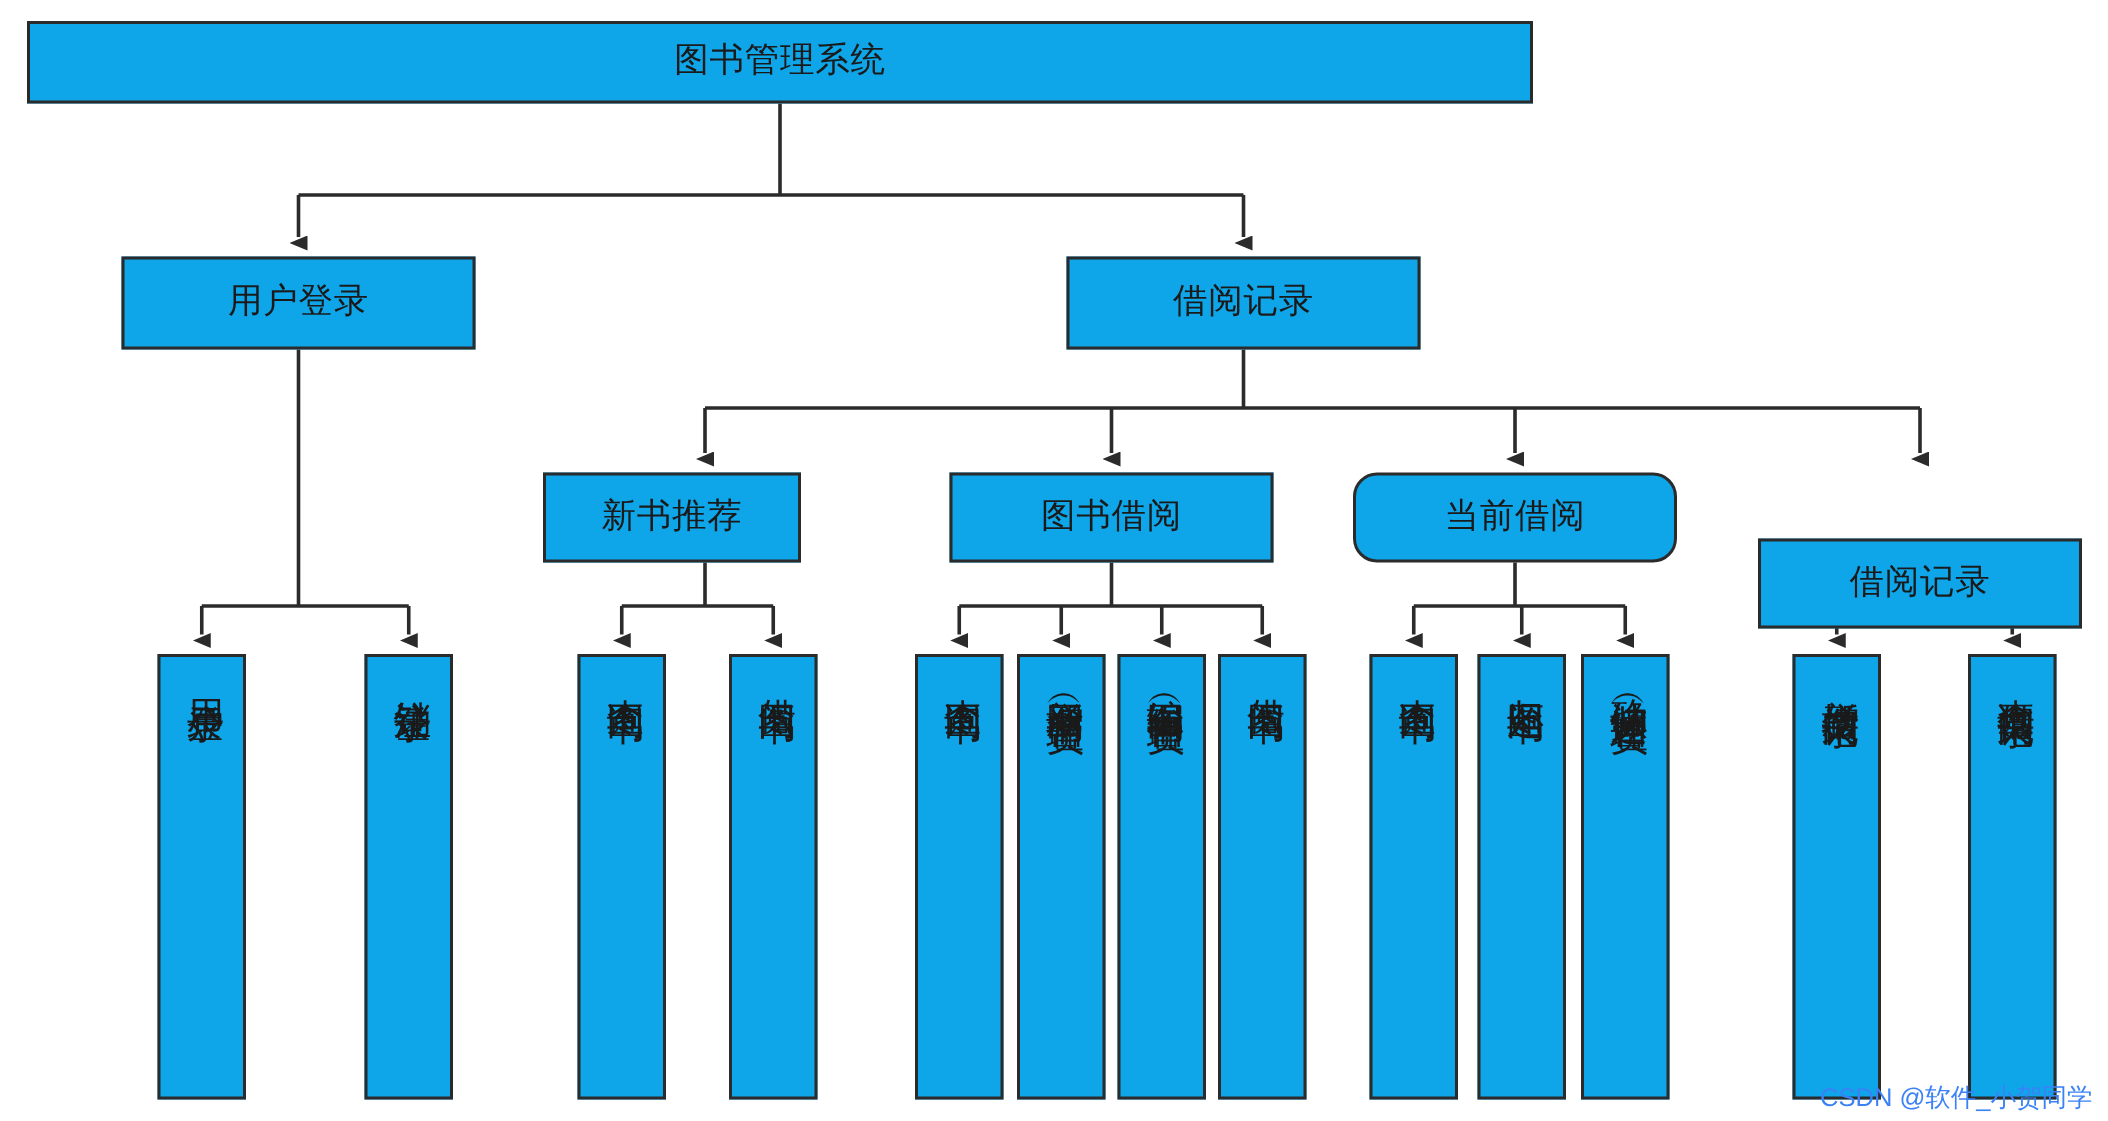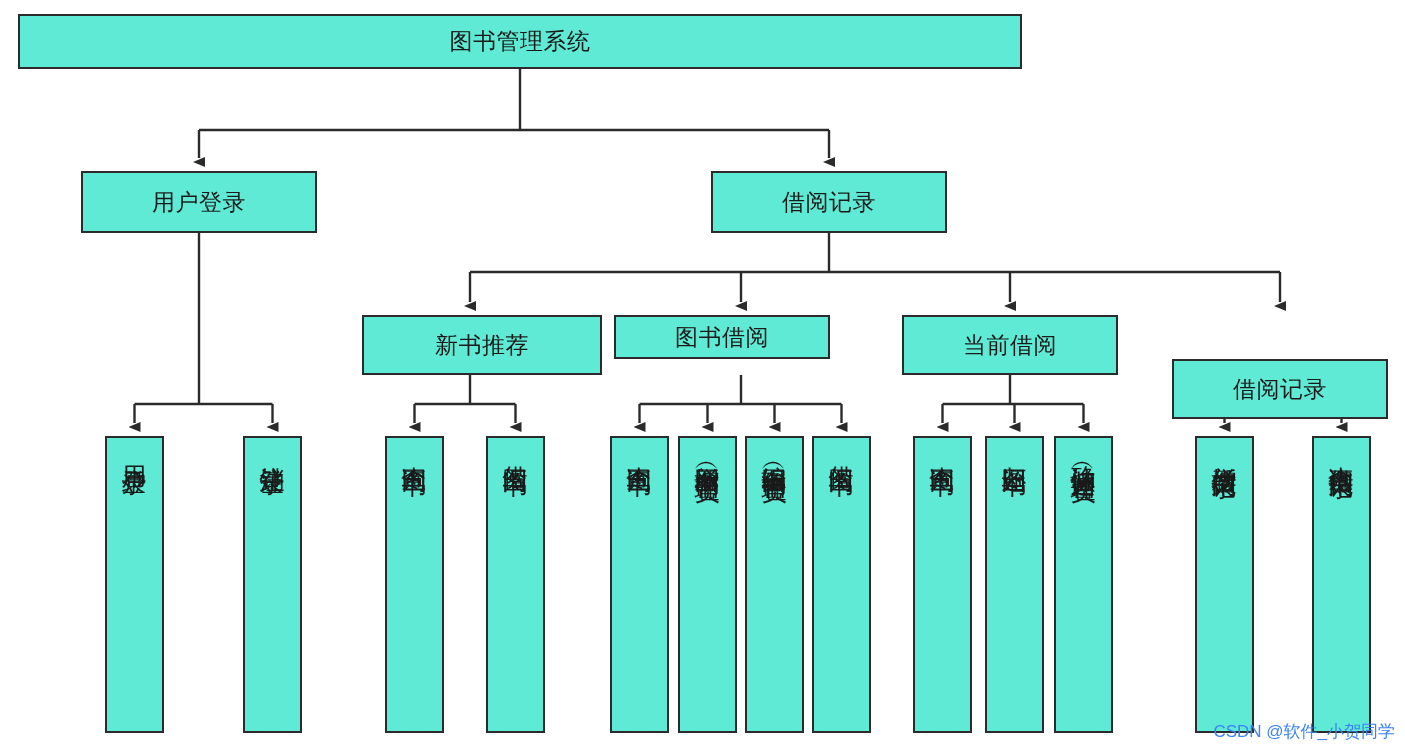--- a/index.html
+++ b/index.html
@@ -20,26 +20,27 @@
   svg#edges {
     position: absolute;
     left: 0;
     top: 0;
     width: 1405px;
     height: 747px;
   }
   .node {
     position: absolute;
     box-sizing: border-box;
-    background: #5eead4;
+    background: #0ea5e9;
     border: 2px solid #2b2b2b;
     display: flex;
     align-items: center;
     justify-content: center;
     z-index: 2;
+    font-family: Liberation Mono, monospace;
   }
   .node .label {
     color: #1a1a1a;
     letter-spacing: 0.5px;
     white-space: nowrap;
     text-align: center;
     line-height: 1.05;
   }
   .node.horizontal .label {
     font-size: 23px;
@@ -122,27 +123,27 @@
   <div id="nodes-layer">
       <div class="node horizontal root" style="left: 18px; top: 14px; width: 1004px; height: 55px;">
         <span class="label">图书管理系统</span>
       </div>
       <div class="node horizontal" style="left: 81px; top: 171px; width: 236px; height: 62px;">
         <span class="label">用户登录</span>
       </div>
       <div class="node horizontal" style="left: 711px; top: 171px; width: 236px; height: 62px;">
         <span class="label">借阅记录</span>
       </div>
-      <div class="node horizontal" style="left: 362px; top: 315px; width: 240px; height: 60px;">
+      <div class="node horizontal" style="left: 362px; top: 315px; width: 172px; height: 60px;">
         <span class="label">新书推荐</span>
       </div>
-      <div class="node horizontal" style="left: 614px; top: 315px; width: 216px; height: 44px;">
+      <div class="node horizontal" style="left: 633px; top: 315px; width: 216px; height: 60px;">
         <span class="label">图书借阅</span>
       </div>
-      <div class="node horizontal" style="left: 902px; top: 315px; width: 216px; height: 60px;">
+      <div class="node horizontal" style="left: 902px; top: 315px; width: 216px; height: 60px; border-radius: 16px;">
         <span class="label">当前借阅</span>
       </div>
       <div class="node horizontal" style="left: 1172px; top: 315px; width: 216px; height: 60px; margin-top: 44px;">
         <span class="label">借阅记录</span>
       </div>
       <div class="node vertical" style="left: 105px; top: 436px; width: 59px; height: 297px;">
         <span class="label">用户登录</span>
       </div>
       <div class="node vertical" style="left: 243px; top: 436px; width: 59px; height: 297px;">
         <span class="label">注销登录</span>

